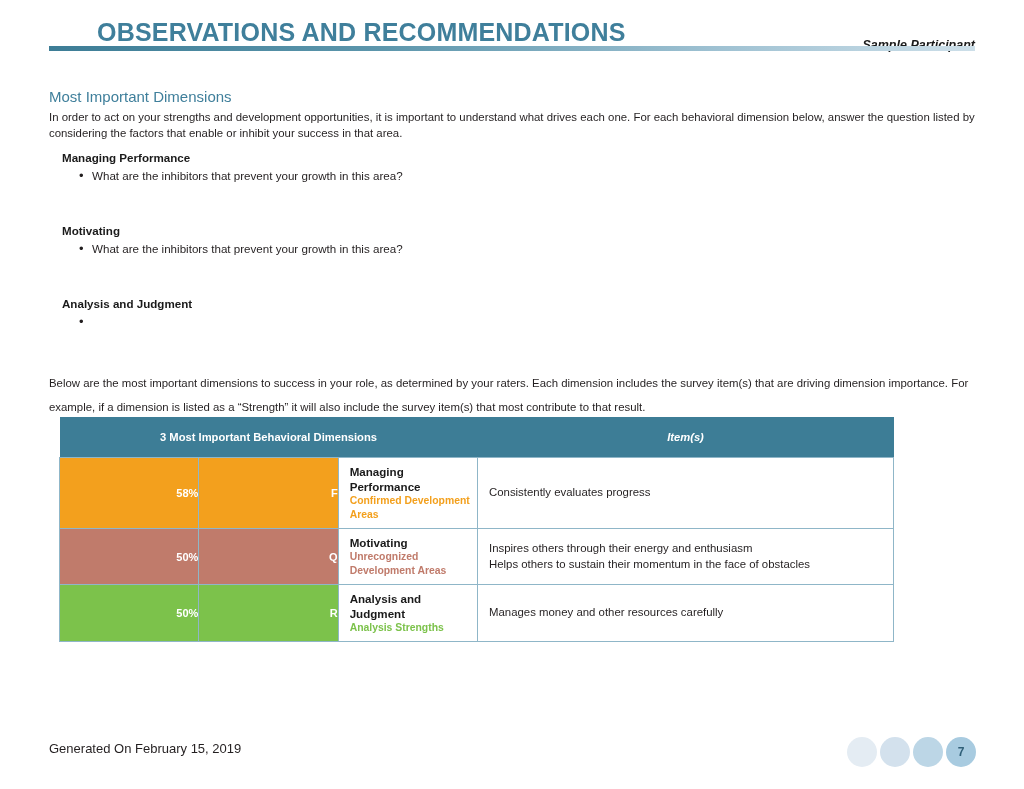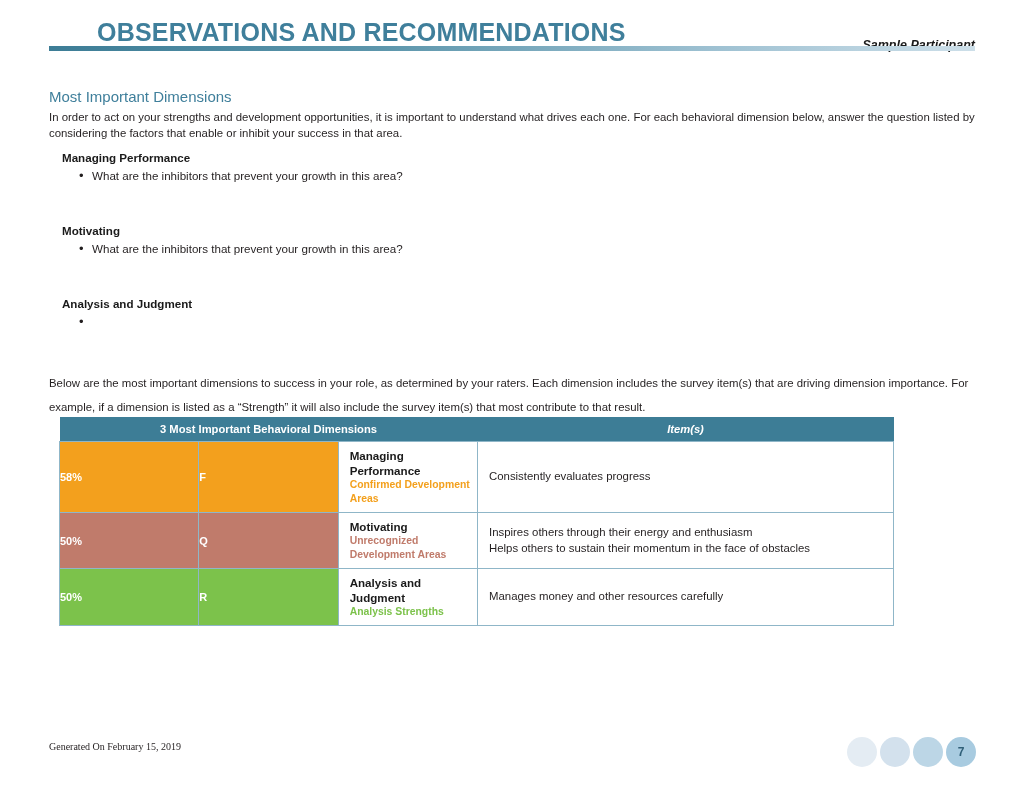--- a/index.html
+++ b/index.html
@@ -130,34 +130,34 @@
     top: 417px;
     width: 834px;
     border-collapse: collapse;
     table-layout: fixed;
   }
   .dim-table th {
     background: #3d7d96;
     color: #ffffff;
     font-size: 11.2px;
     font-weight: bold;
-    height: 24px;
+    height: 40px;
     padding: 0;
     text-align: center;
     border: none;
   }
   .th-dims { width: 418px; }
   .th-items { width: 416px; font-style: italic; }
 
   .dim-table td {
     padding: 0;
     vertical-align: middle;
   }
   td.pct-cell, td.letter-cell {
-    text-align: left;
+    text-align: right;
     color: #ffffff;
     font-size: 11px;
     font-weight: bold;
     border-left: 1px solid #8fb6c8;
     border-right: 1px solid #8fb6c8;
     border-top: 1px solid #8fb6c8;
     border-bottom: 1px solid #8fb6c8;
   }
   td.pct-cell { width: 44px; }
   td.letter-cell { width: 33px; }
@@ -196,24 +196,23 @@
   .r-green  { background: #7cc24b; }
   .sub-orange { color: #f3a01d; }
   .sub-salmon { color: #c07b6b; }
   .sub-green  { color: #7cc24b; }
 
   
   .footer-text {
     position: absolute;
     left: 49px;
     top: 741px;
-    font-size: 10px;
+    font-size: 13px;
     color: #231f20;
     white-space: nowrap;
-    font-family: Liberation Serif, serif;
   }
   .page-dots {
     position: absolute;
     right: 48px;
     top: 737px;
     display: flex;
     align-items: center;
     gap: 3px;
   }
   .dot {

